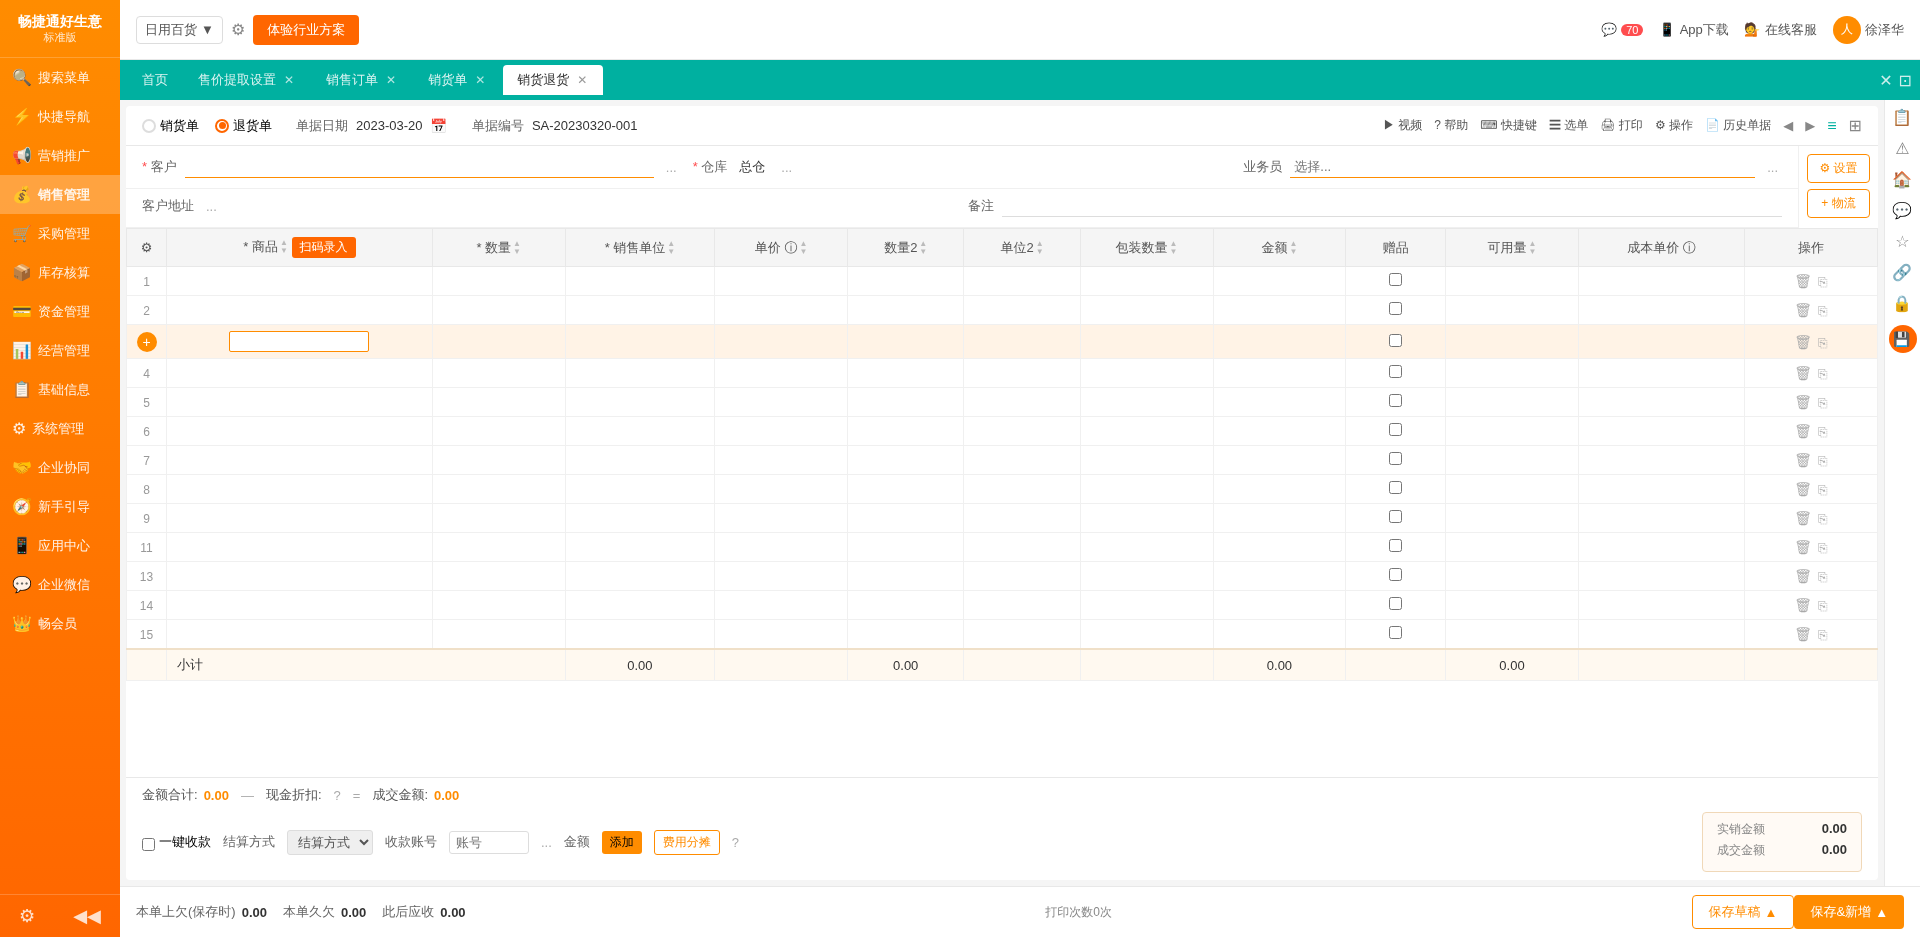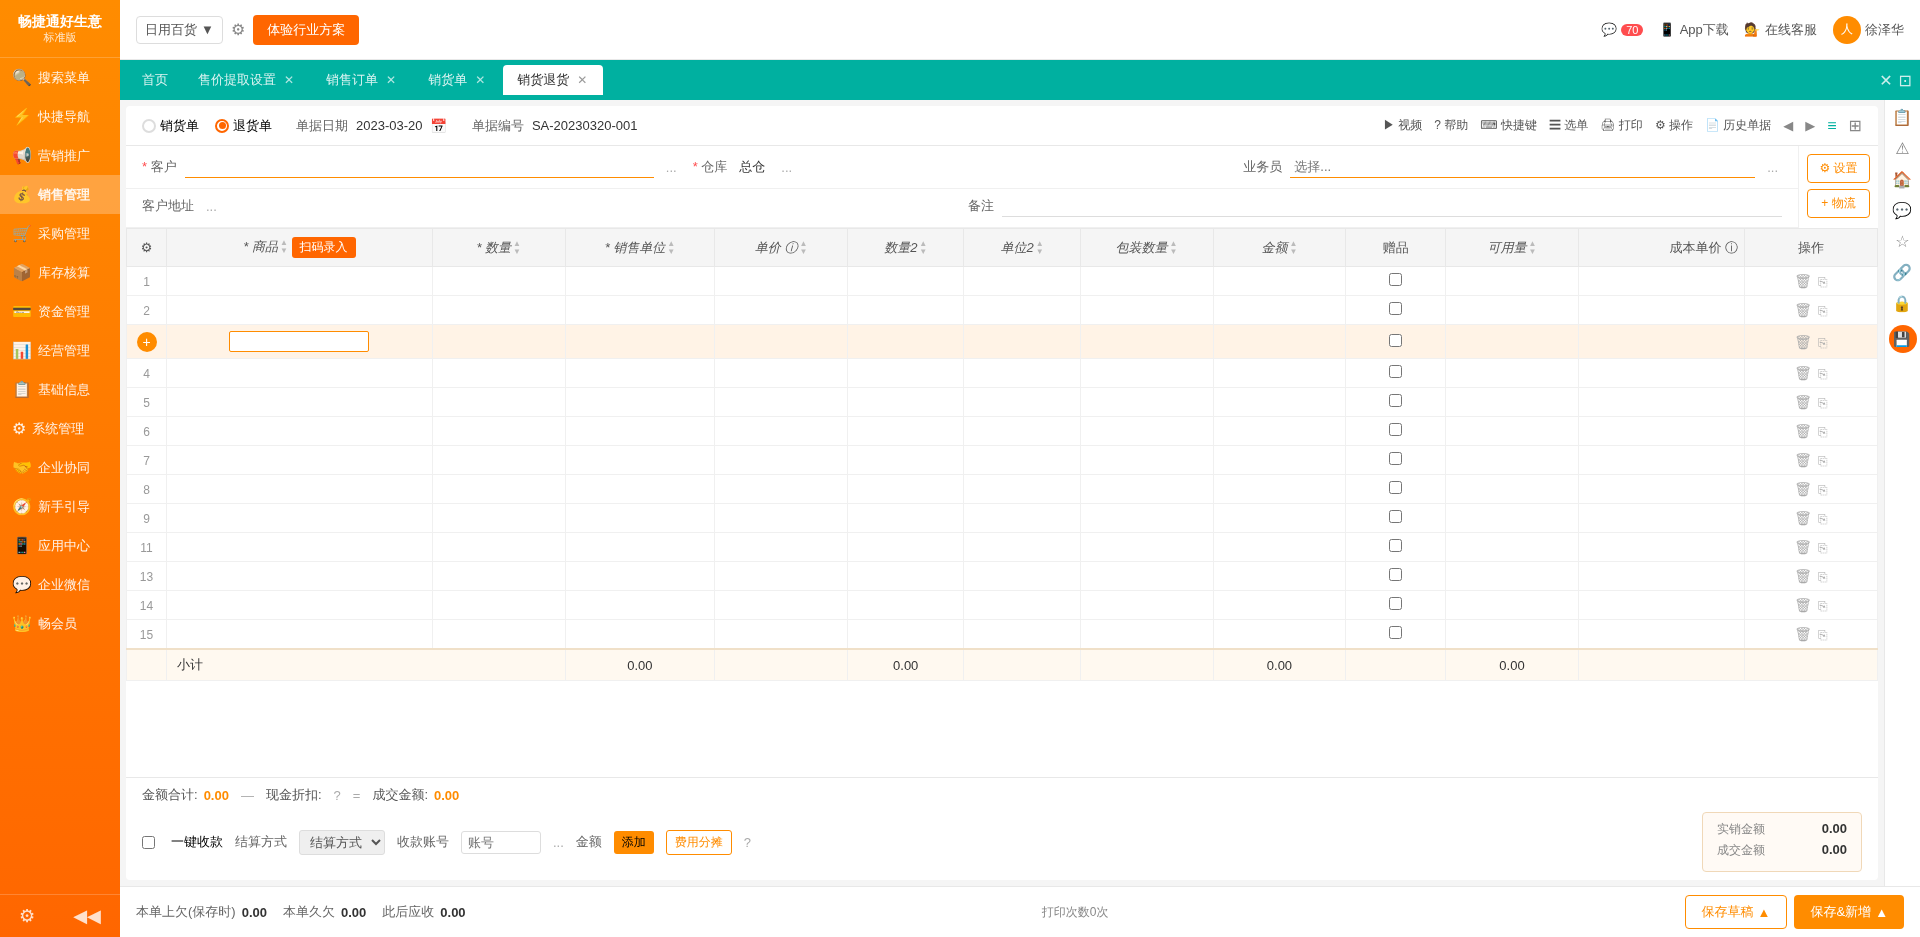--- a/index.html
+++ b/index.html
@@ -394,21 +394,21 @@
       align-items: center;
       padding: 8px 0;
       gap: 12px;
     }
     .right-sidebar-icon {
       color: #888; cursor: pointer; font-size: 16px;
       display: flex; flex-direction: column; align-items: center;
     }
 
     
-    .col-sort { display: inline-flex; align-items: center; gap: 2px; font-style: italic; }
+    .col-sort { display: inline-flex; align-items: center; gap: 2px; }
     .sort-arrows { display: flex; flex-direction: column; gap: 0px; }
     .sort-arrow { font-size: 8px; color: #bbb; line-height: 1; }
   </style>
 </head>
 <body>
 
 <div class="sidebar">
   <div class="sidebar-logo">
     <div class="sidebar-logo-text">畅捷通好生意</div>
     <div class="sidebar-logo-sub">标准版</div>
@@ -695,21 +695,21 @@
               <th style="min-width:60px;">赠品</th>
               <th style="min-width:80px;">
                 <span class="col-sort">
                   <span>可用量</span>
                   <span class="sort-arrows">
                       <span class="sort-arrow">▲</span>
                       <span class="sort-arrow">▼</span>
                     </span>
                 </span>
               </th>
-              <th style="min-width:100px;text-align:right;">成本单价 ⓘ</th>
+              <th style="min-width:100px;">成本单价 ⓘ</th>
               <th style="min-width:80px;">操作</th>
             </tr>
           </thead>
           <tbody id="table-body">
 
           <tr class="row-normal">
                 <td><span class="row-num">1</span></td>
                 <td></td>
                 <td></td>
                 <td></td>
@@ -934,21 +934,21 @@
             <span>现金折扣:</span>
           </div>
           <span style="cursor:pointer;color:#aaa;">?</span>
           <span class="equals-sign">=</span>
           <div class="footer-item">
             <span>成交金额:</span>
             <span style="color:#ff8c00;font-weight:600;">0.00</span>
           </div>
         </div>
         <div class="footer-row2">
-          <label style="display:flex;align-items:center;gap:16px;cursor:pointer;">
+          <label style="display:flex;align-items:flex-end;gap:4px;cursor:pointer;">
             <input type="checkbox" style="">
             <span>一键收款</span>
           </label>
           <span style="color:#666;">结算方式</span>
           <select style="border:1px solid #ddd;border-radius:3px;padding:3px 6px;color:#555;">
             <option>结算方式</option>
           </select>
           <span style="color:#666;">收款账号</span>
           <input type="text" placeholder="账号" style="border: 1px solid rgb(221, 221, 221); border-radius: 3px; padding: 3px 6px; width: 80px;">
           <span style="color:#aaa;cursor:pointer;">...</span>
@@ -991,21 +991,21 @@
     </div>
     <div class="bottom-stat">
       <span>本单久欠</span>
       <span class="stat-value">0.00</span>
     </div>
     <div class="bottom-stat">
       <span>此后应收</span>
       <span class="stat-value">0.00</span>
     </div>
     <span class="print-info">打印次数0次</span>
-    <div style="display:flex;gap:7px;margin-left:auto;">
+    <div style="display:flex;gap:0;margin-left:auto;">
       <button class="save-draft-btn">
         <span>保存草稿</span>
         <span>▲</span>
       </button>
       <button class="save-new-btn">
         <span>保存&amp;新增</span>
         <span>▲</span>
       </button>
     </div>
   </div>

